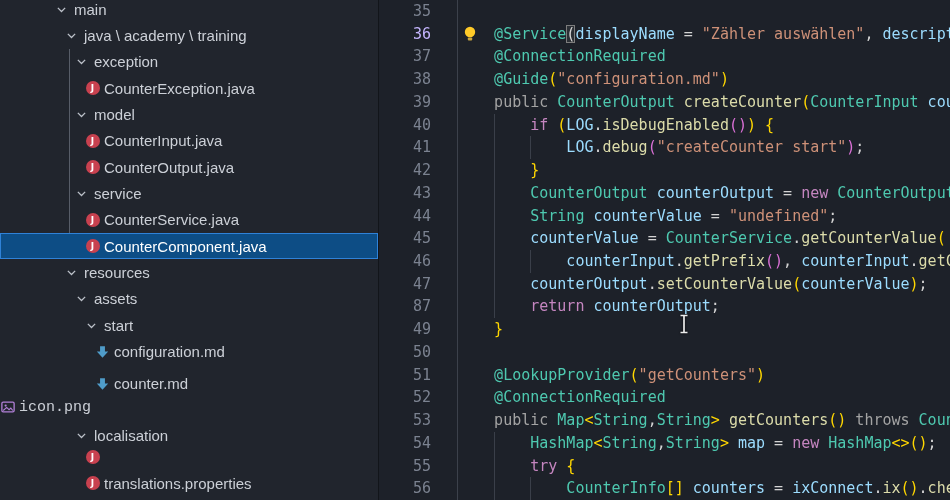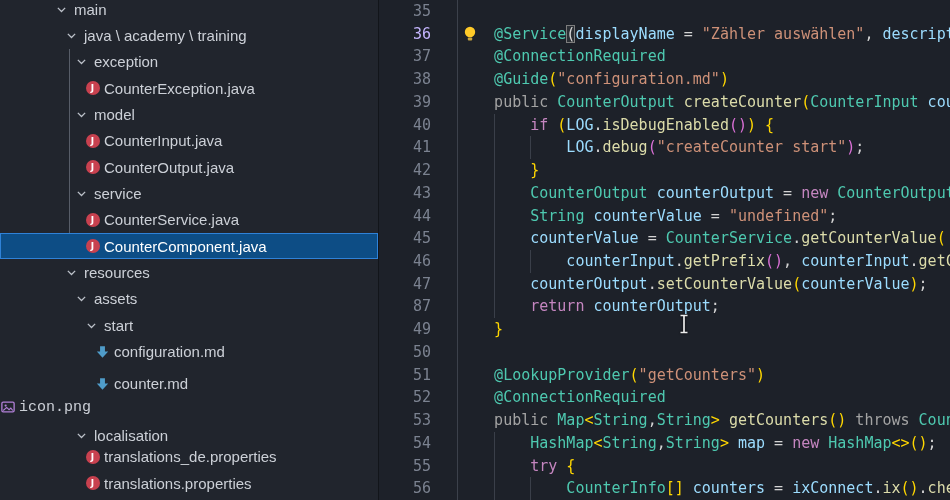--- a/index.html
+++ b/index.html
@@ -184,21 +184,20 @@
           </svg>
         </span>
         <span>localisation</span>
       </div>
       <div class="tree-row" style="top: 443.95px; padding-left: 85px;">
         <span class="tree-slot">
           <span class="ficon">
             <span class="java-badge">J</span>
           </span>
         </span>
-        <span>translations_de.properties</span>
       </div>
       <div class="tree-row" style="top: 470.3px; padding-left: 85px;">
         <span class="tree-slot">
           <span class="ficon">
             <span class="java-badge">J</span>
           </span>
         </span>
         <span>translations.properties</span>
       </div>
     </div>

